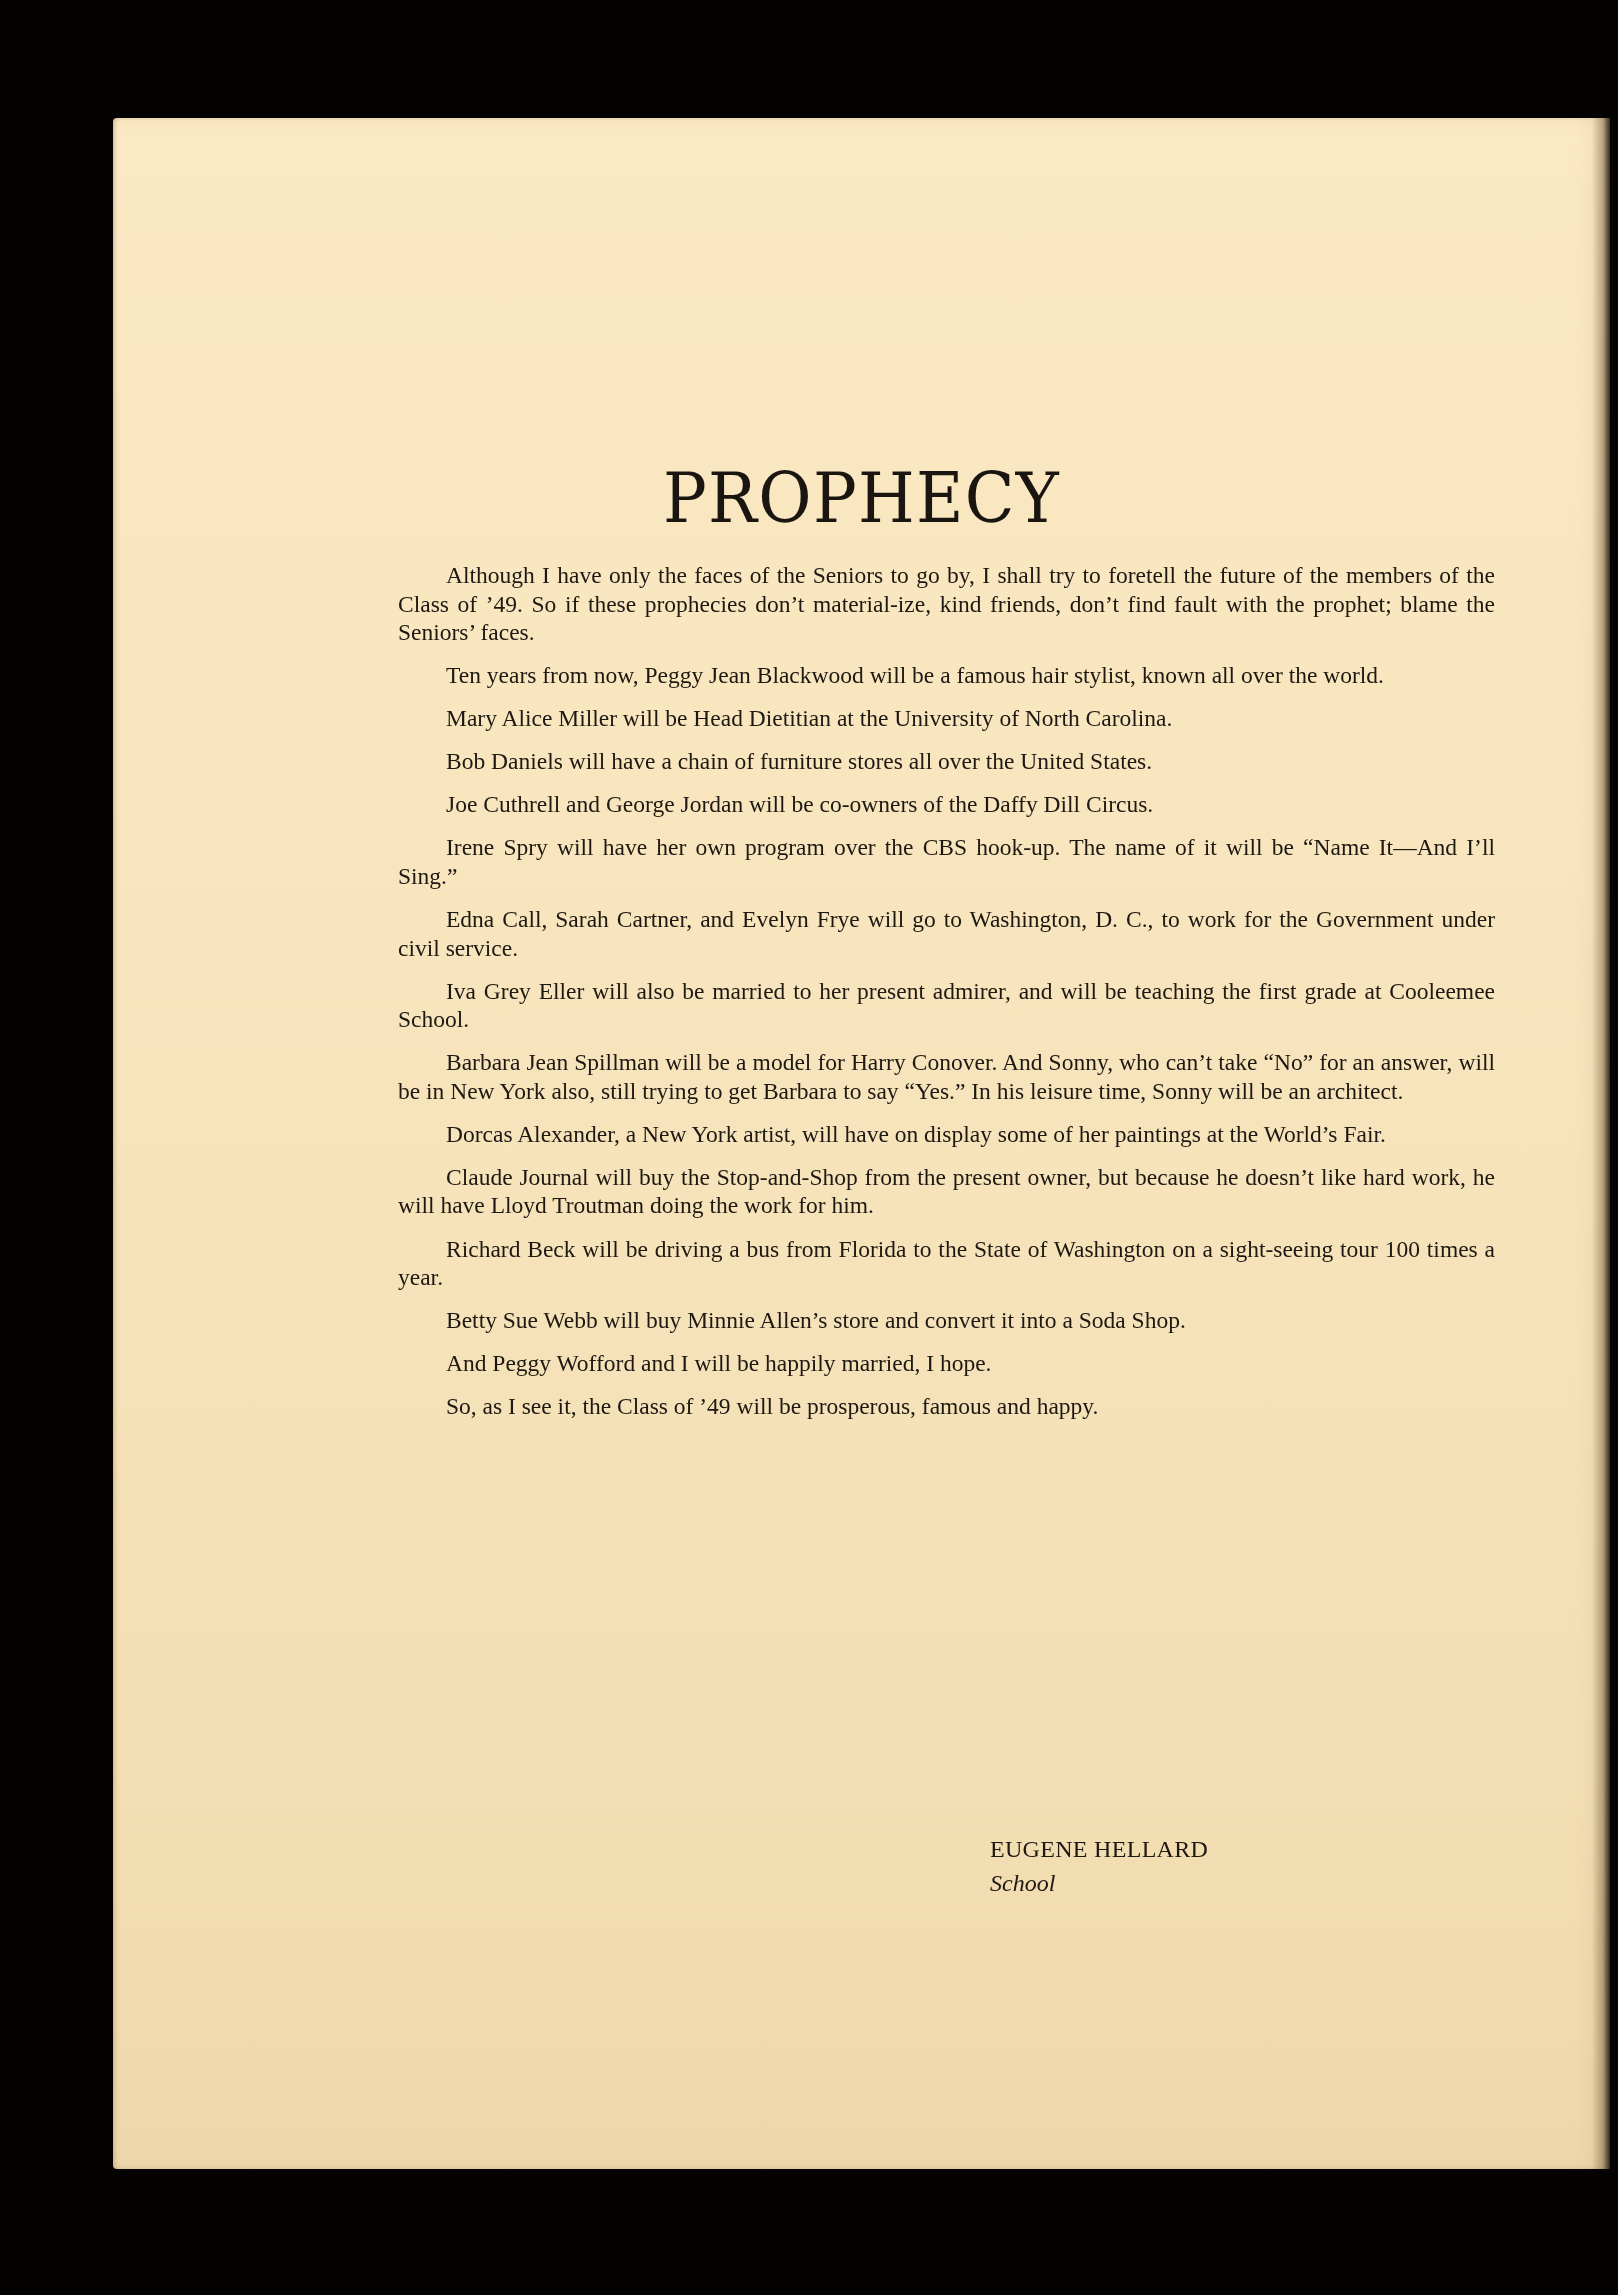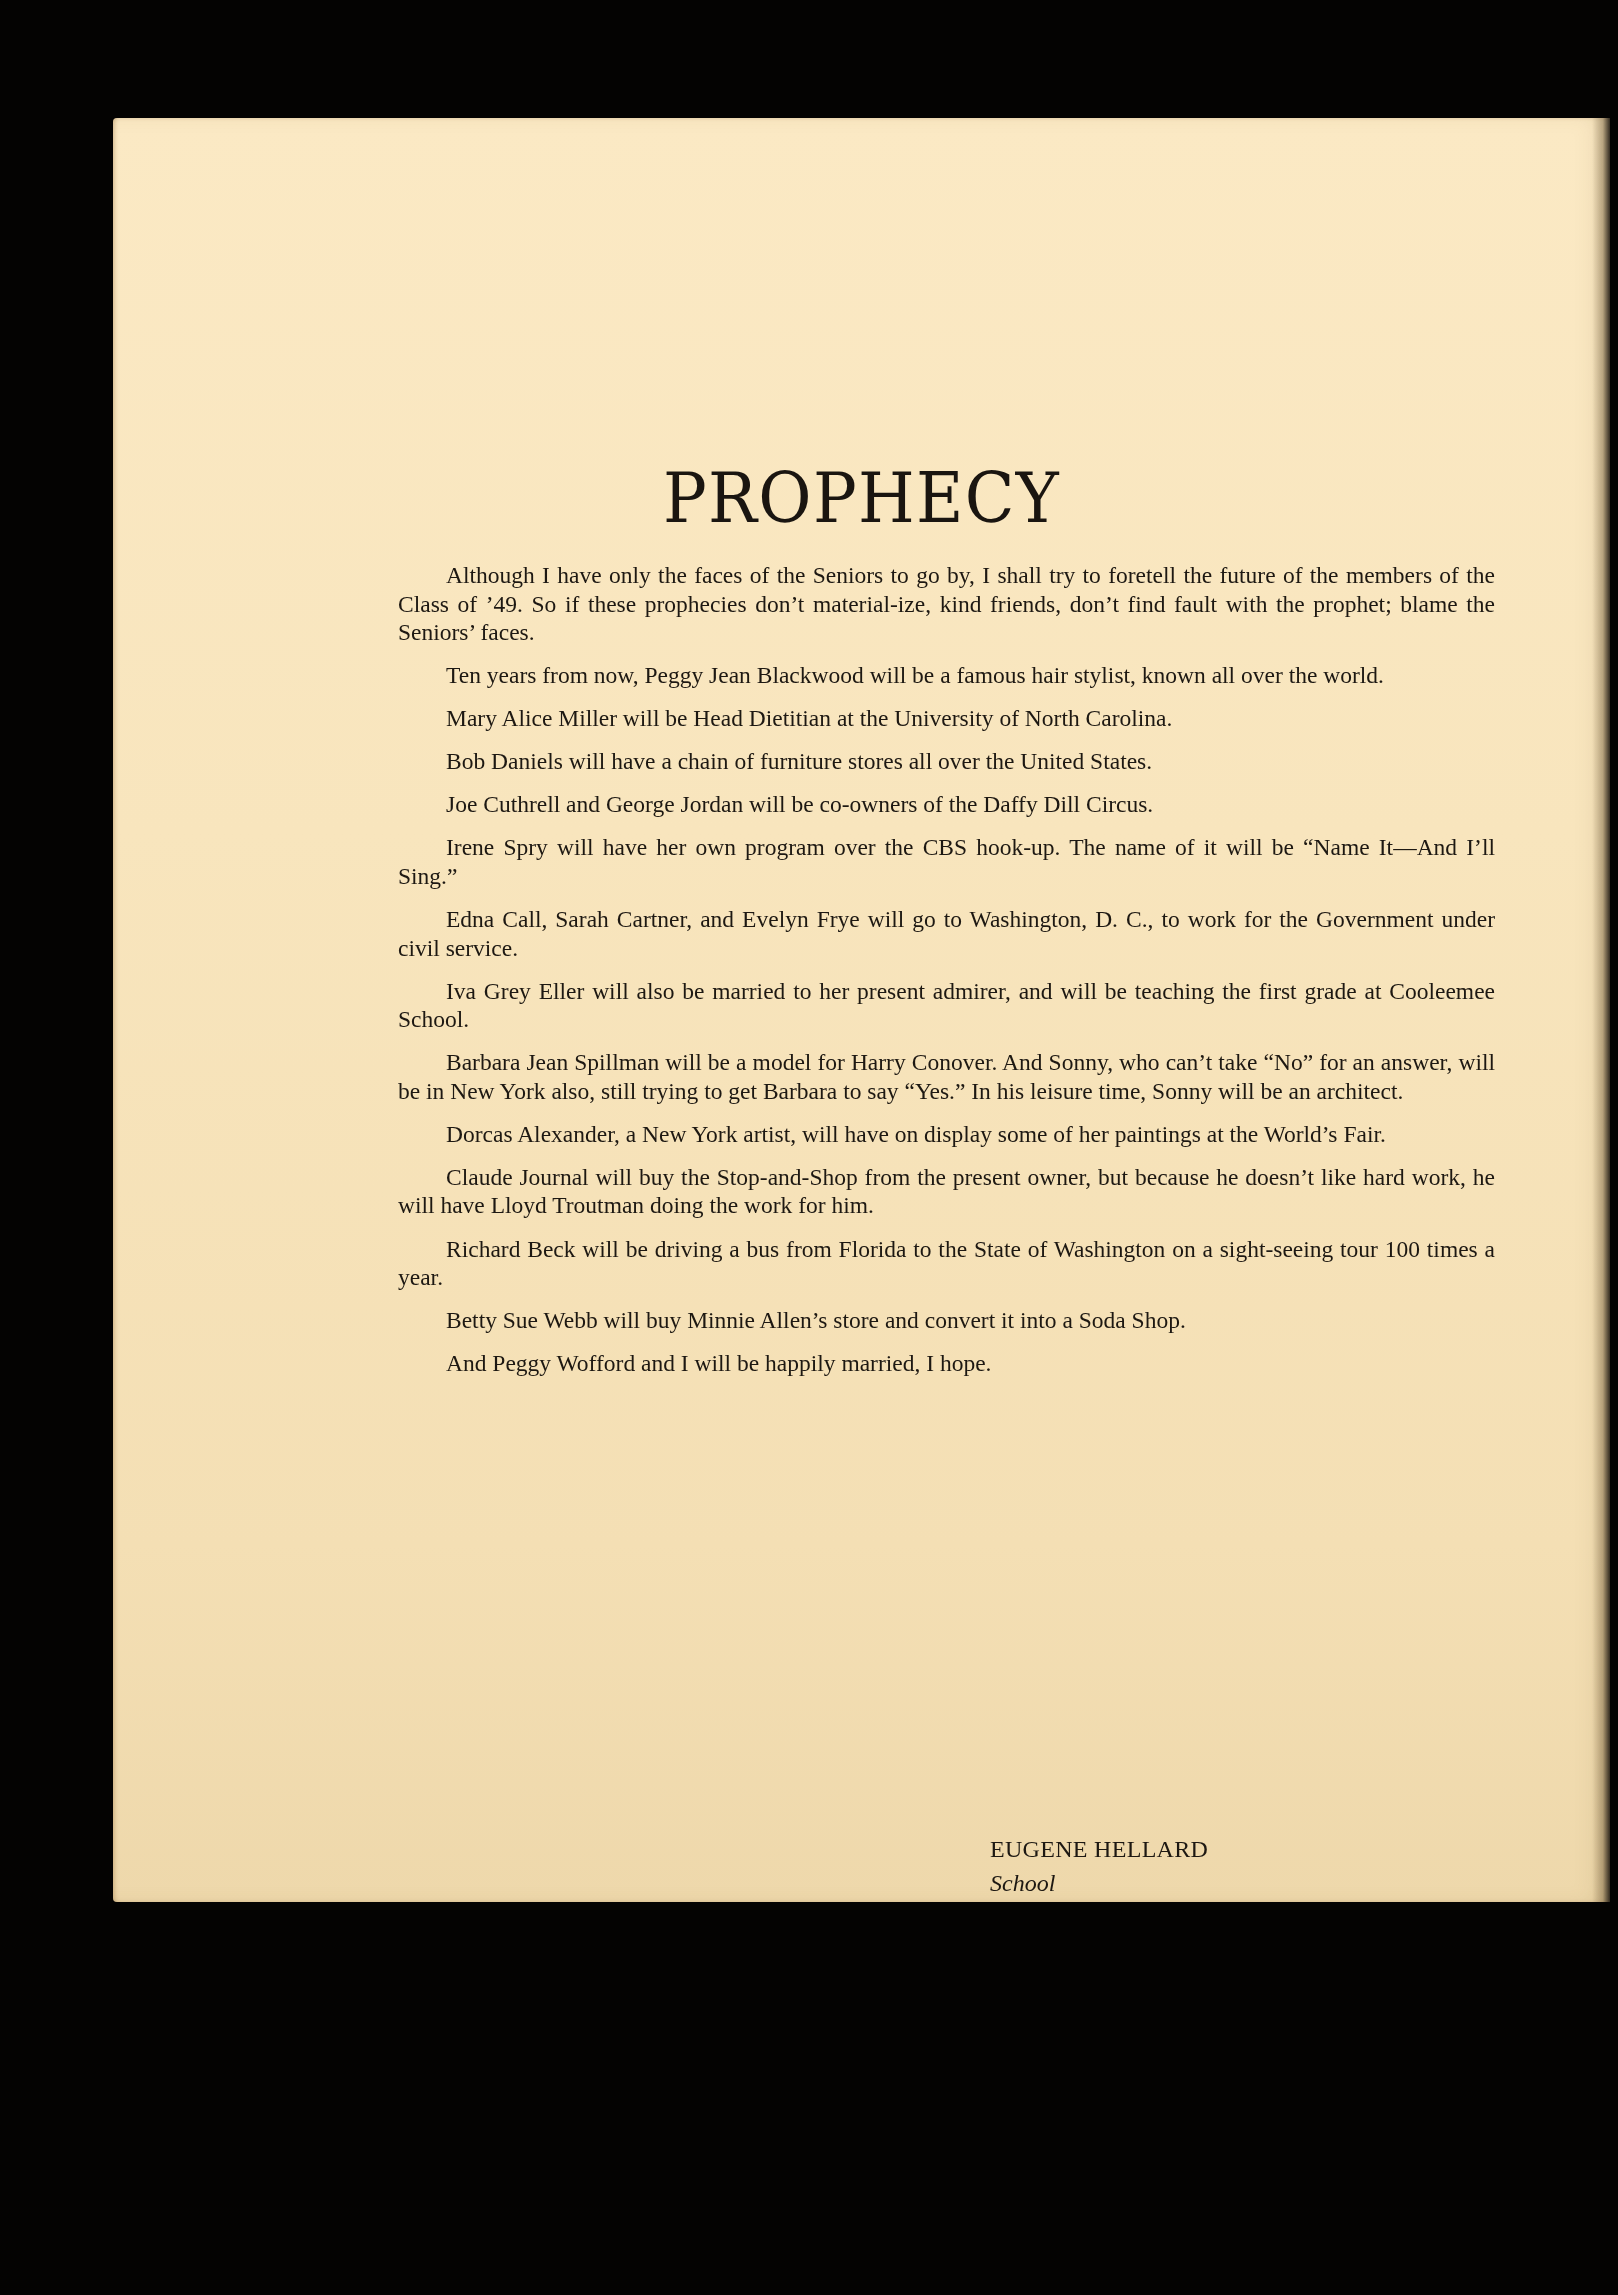--- a/index.html
+++ b/index.html
@@ -17,21 +17,21 @@
     .scan-bg {
       position: absolute;
       inset: 0;
       background: #040302;
     }
     .page {
       position: absolute;
       left: 113px;
       top: 118px;
       width: 1497px;
-      height: 1784px;
+      height: 2051px;
       background: linear-gradient(180deg, #fbe9c4 0%, #f8e5bd 40%, #f4dfb4 80%, #eed8ab 100%);
       border-radius: 4px 0 0 4px;
       box-shadow: inset -20px 0 26.5px -13.2px rgba(120, 90, 40, 0.25), inset 2.6px 0 4px -1.3px rgba(140, 100, 50, 0.4);
     }
     .page-right-edge {
       position: absolute;
       right: 0;
       top: 0;
       width: 18.5px;
       height: 100%;
@@ -95,20 +95,21 @@
     <p class="para">Joe Cuthrell and George Jordan will be co-owners of the Daffy Dill Circus.</p>
     <p class="para">Irene Spry will have her own program over the CBS hook-up. The name of it will be “Name It—And I’ll Sing.”</p>
     <p class="para">Edna Call, Sarah Cartner, and Evelyn Frye will go to Washington, D. C., to work for the Government under civil service.</p>
     <p class="para">Iva Grey Eller will also be married to her present admirer, and will be teaching the first grade at Cooleemee School.</p>
     <p class="para">Barbara Jean Spillman will be a model for Harry Conover. And Sonny, who can’t take “No” for an answer, will be in New York also, still trying to get Barbara to say “Yes.” In his leisure time, Sonny will be an architect.</p>
     <p class="para">Dorcas Alexander, a New York artist, will have on display some of her paintings at the World’s Fair.</p>
     <p class="para">Claude Journal will buy the Stop-and-Shop from the present owner, but because he doesn’t like hard work, he will have Lloyd Troutman doing the work for him.</p>
     <p class="para">Richard Beck will be driving a bus from Florida to the State of Washington on a sight-seeing tour 100 times a year.</p>
     <p class="para">Betty Sue Webb will buy Minnie Allen’s store and convert it into a Soda Shop.</p>
     <p class="para">And Peggy Wofford and I will be happily married, I hope.</p>
+    <p class="para">So, as I see it, the Class of ’49 will be prosperous, famous and happy.</p>
   </div>
 
   <div class="signature">
     <span class="sig-name">EUGENE HELLARD</span>
     <span class="sig-role">School</span>
   </div>
 </div>
 
 
 </body></html>

